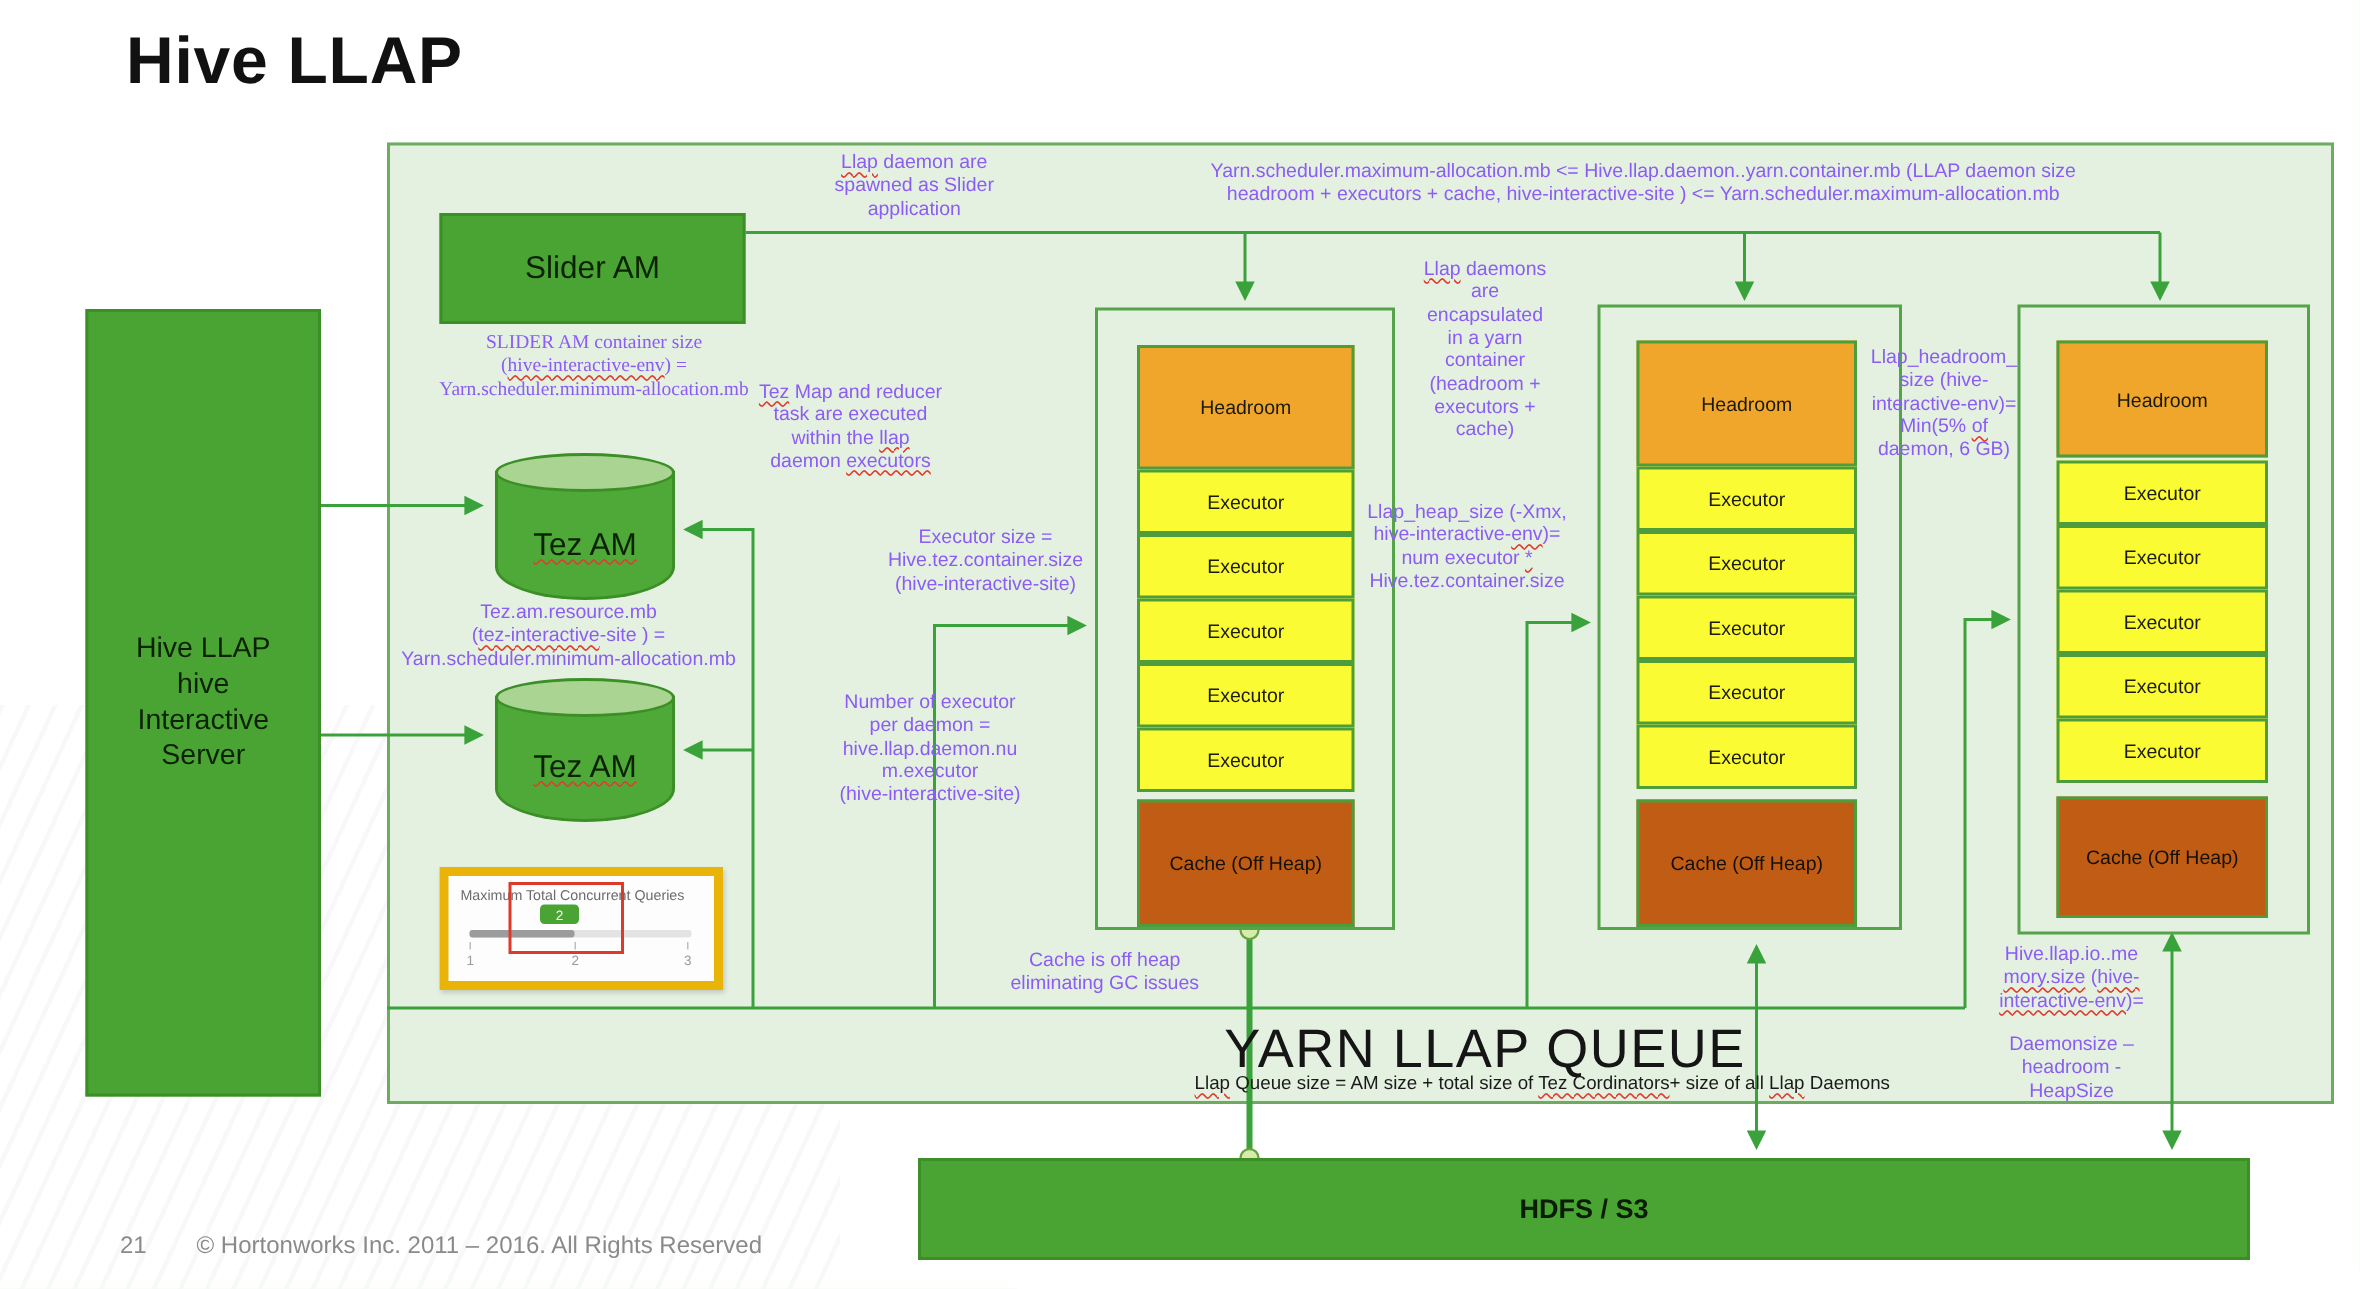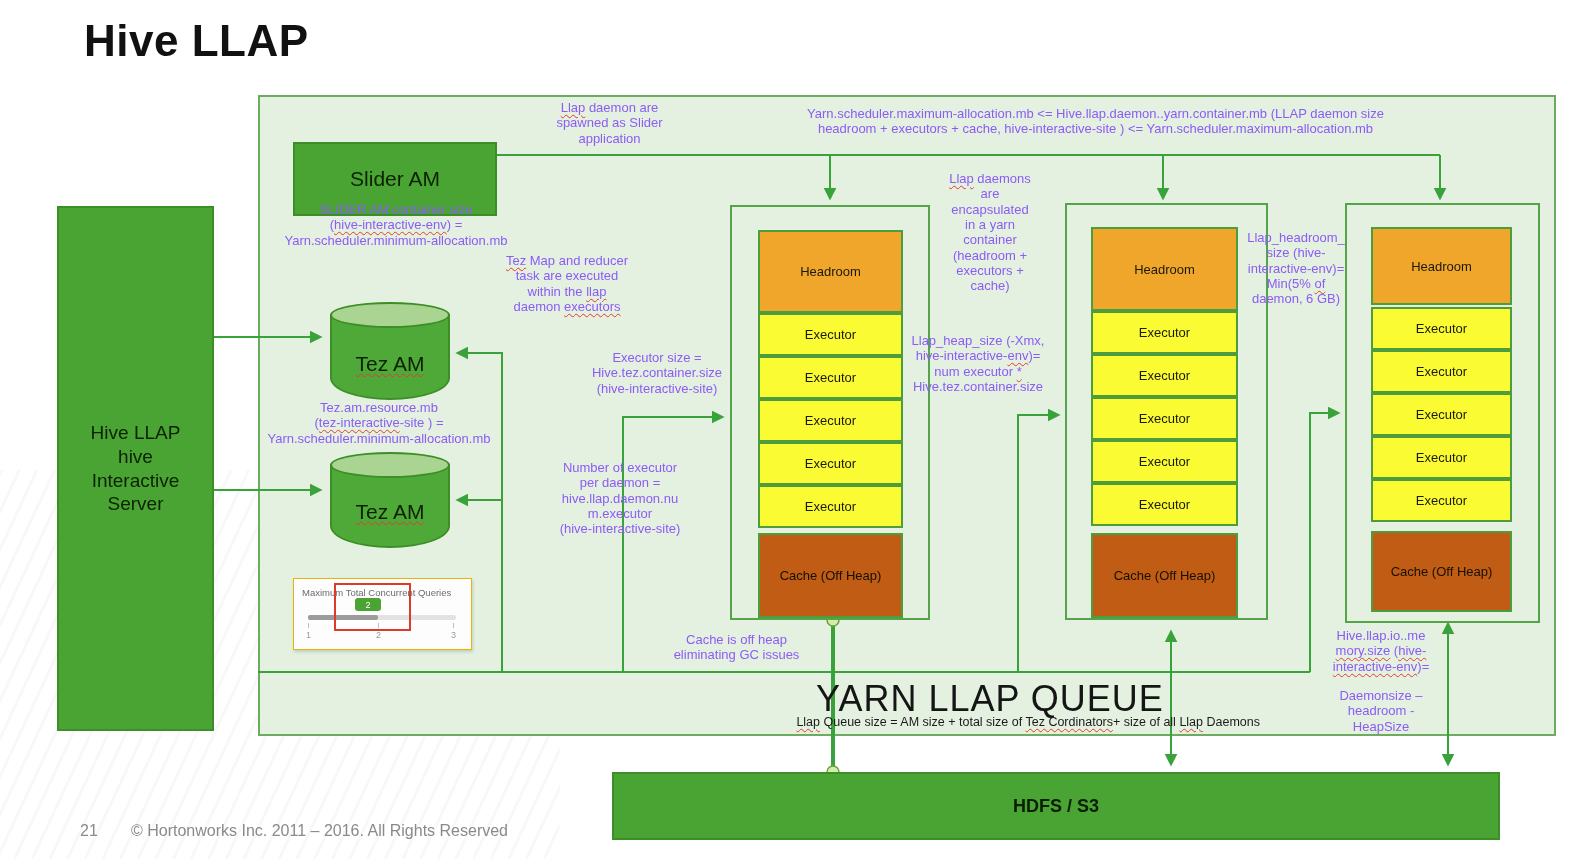--- a/index.html
+++ b/index.html
@@ -28,21 +28,21 @@
   .headroom{background:#f0a52b;}
   .executor{background:#fbfb33;}
   .cache{background:#c05c14;color:#151002;}
   
   .ann{font-size:13px;line-height:1.18;text-align:center;color:#8b5cf6;white-space:pre-line;}
   .sq{text-decoration:underline;text-decoration-style:wavy;text-decoration-color:#e23b2e;text-decoration-thickness:1px;text-underline-offset:2px;}
   .queue-title{font-size:36px;font-weight:300;letter-spacing:1px;color:#151515;text-align:center;}
   .queue-formula{font-size:12.5px;text-align:right;color:#1a1a1a;}
   .footer{font-size:16px;color:#8a8a8a;}
   
-  .widget{left:293px;top:578px;width:177px;height:70px;background:#fdfdfd;border:1px solid #eab308;
+  .widget{left:293px;top:578px;width:177px;height:70px;background:#fdfdfd;border:6px solid #eab308;
     box-shadow:1px 2px 3px rgba(0,0,0,.15);}
   .widget-title{left:8px;top:8px;font-size:9.5px;color:#6c6c6c;}
   .w-track{left:14px;top:36px;width:148px;height:5px;background:#e3e3e3;border-radius:2px;}
   .w-fill{left:14px;top:36px;width:70px;height:5px;background:#9c9c9c;border-radius:2px;}
   .w-pill{left:61px;top:19px;width:26px;height:13px;background:#4aa434;border-radius:3px;color:#fff;
     font-size:9px;display:flex;align-items:center;justify-content:center;}
   .w-tick{width:1px;height:5px;background:#bdbdbd;top:44px;}
   .w-ticklabel{font-size:9px;color:#9a9a9a;top:51px;}
   .w-redbox{left:40px;top:4px;width:73px;height:44px;border:2px solid #dd3a2c;}
   svg.lines{left:0;top:0;pointer-events:none;}
@@ -129,21 +129,21 @@
 <div class="abs cell executor" style="left:1371px;top:393px;width:141px;height:43px;">Executor</div>
 <div class="abs cell executor" style="left:1371px;top:436px;width:141px;height:43px;">Executor</div>
 <div class="abs cell executor" style="left:1371px;top:479px;width:141px;height:43px;">Executor</div>
 <div class="abs cell cache" style="left:1371px;top:531px;width:141px;height:81px;">Cache (Off Heap)</div>
 
 <div class="abs ann" style="left:527px;top:100px;width:165px;"><span class="sq">Llap</span><span> daemon are
 spawned as Slider
 application</span></div>
 <div class="abs ann" style="left:768px;top:106px;width:655px;">Yarn.scheduler.maximum-allocation.mb  &lt;= Hive.llap.daemon..yarn.container.mb (LLAP daemon size
 headroom + executors + cache, hive-interactive-site )   &lt;= Yarn.scheduler.maximum-allocation.mb</div>
-<div class="abs ann" style="left:267px;top:202px;width:258px;"><span>SLIDER AM container size
+<div class="abs ann" style="left:267px;top:220px;width:258px;font-family:Liberation Serif, serif;"><span>SLIDER AM container size
 (</span><span class="sq">hive-interactive-env</span><span>)  =
 Yarn.scheduler.minimum-allocation.mb</span></div>
 <div class="abs ann" style="left:492px;top:253px;width:150px;"><span class="sq">Tez</span><span> Map and reducer
 task are executed
 within the </span><span class="sq">llap</span><span>
 daemon </span><span class="sq">executors</span></div>
 <div class="abs ann" style="left:250px;top:400px;width:258px;"><span>Tez.am.resource.mb
 (</span><span class="sq">tez-interactive</span><span>-site ) =
 Yarn.scheduler.minimum-allocation.mb</span></div>
 <div class="abs ann" style="left:578px;top:350px;width:158px;">Executor size =

